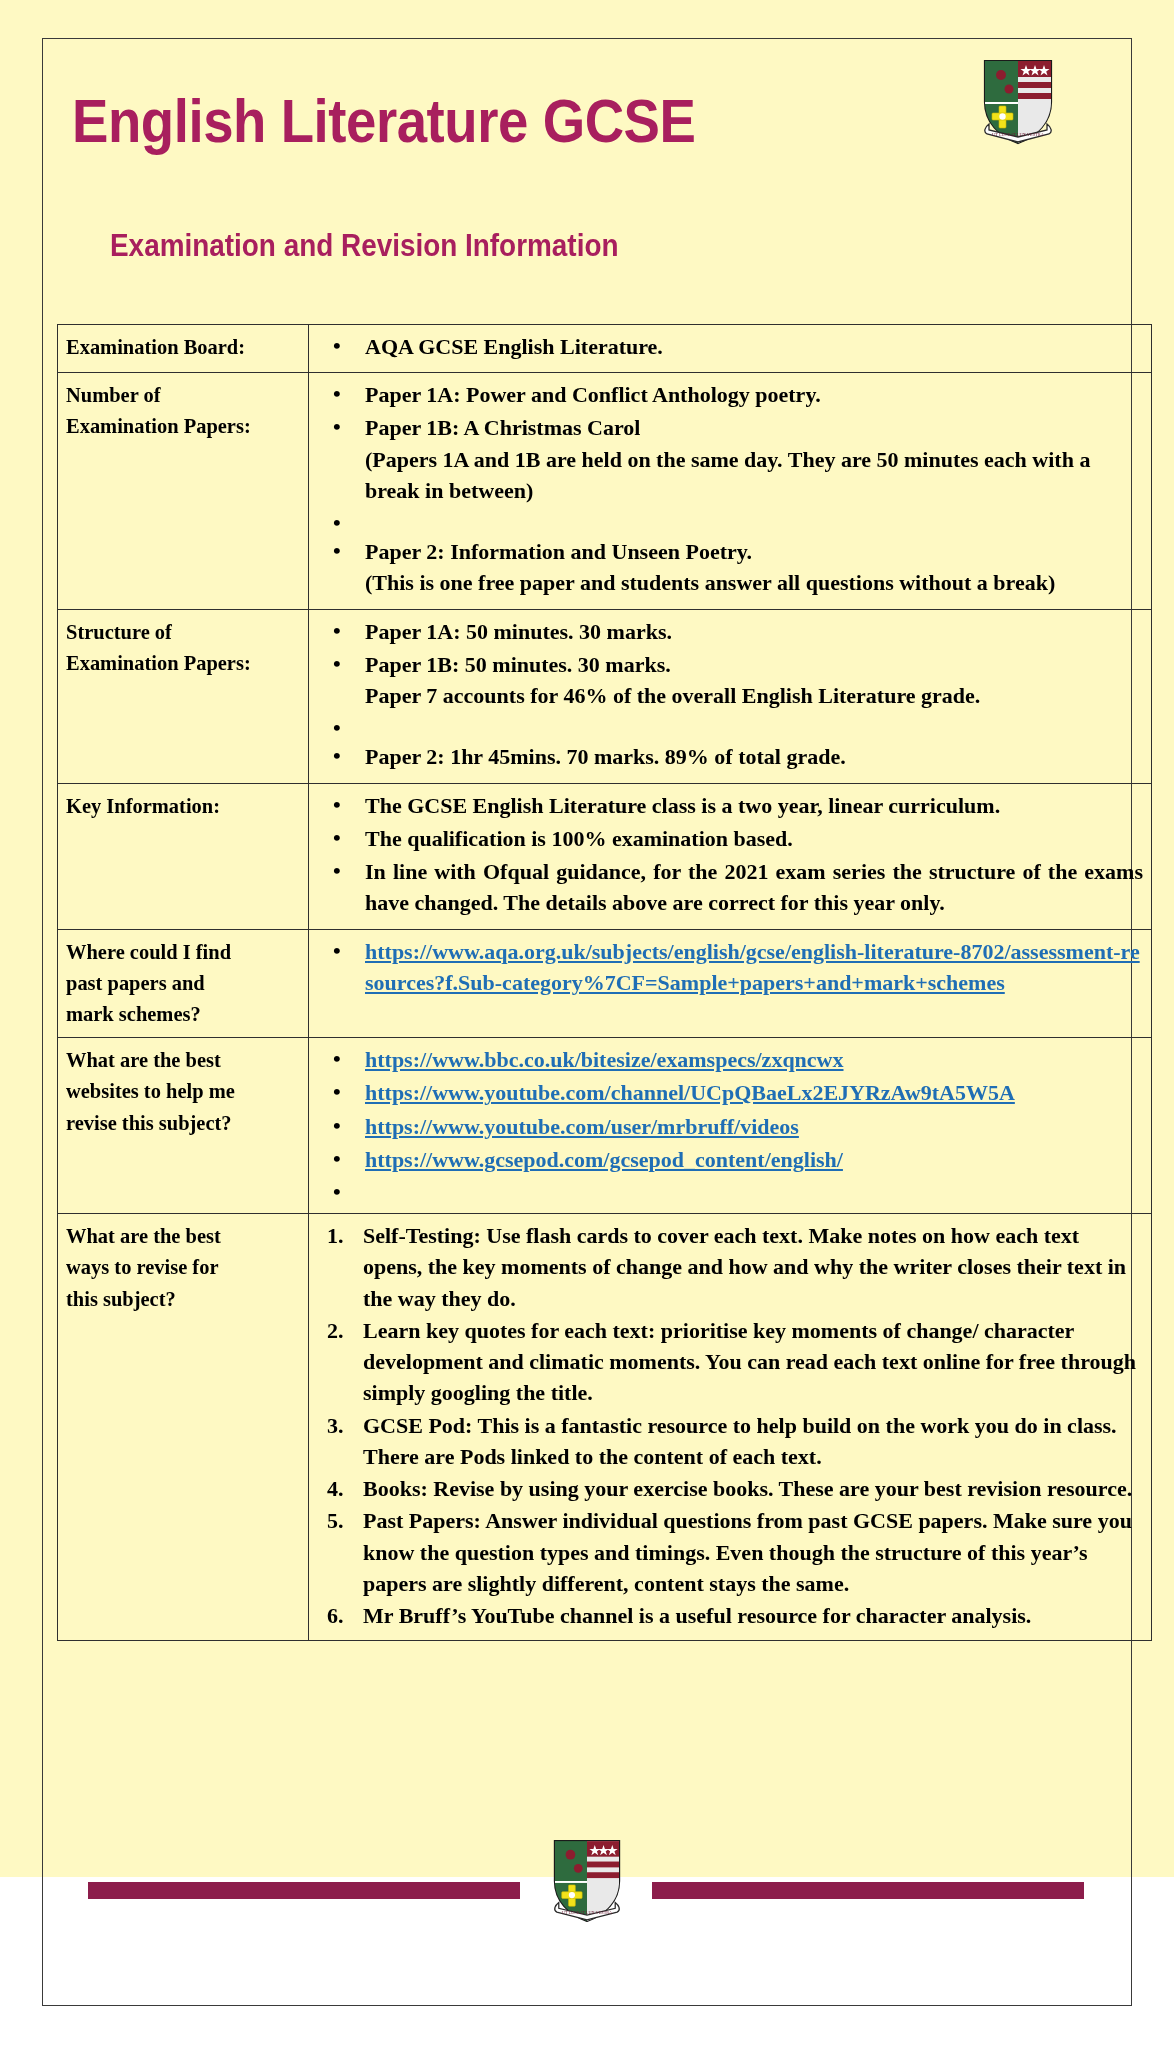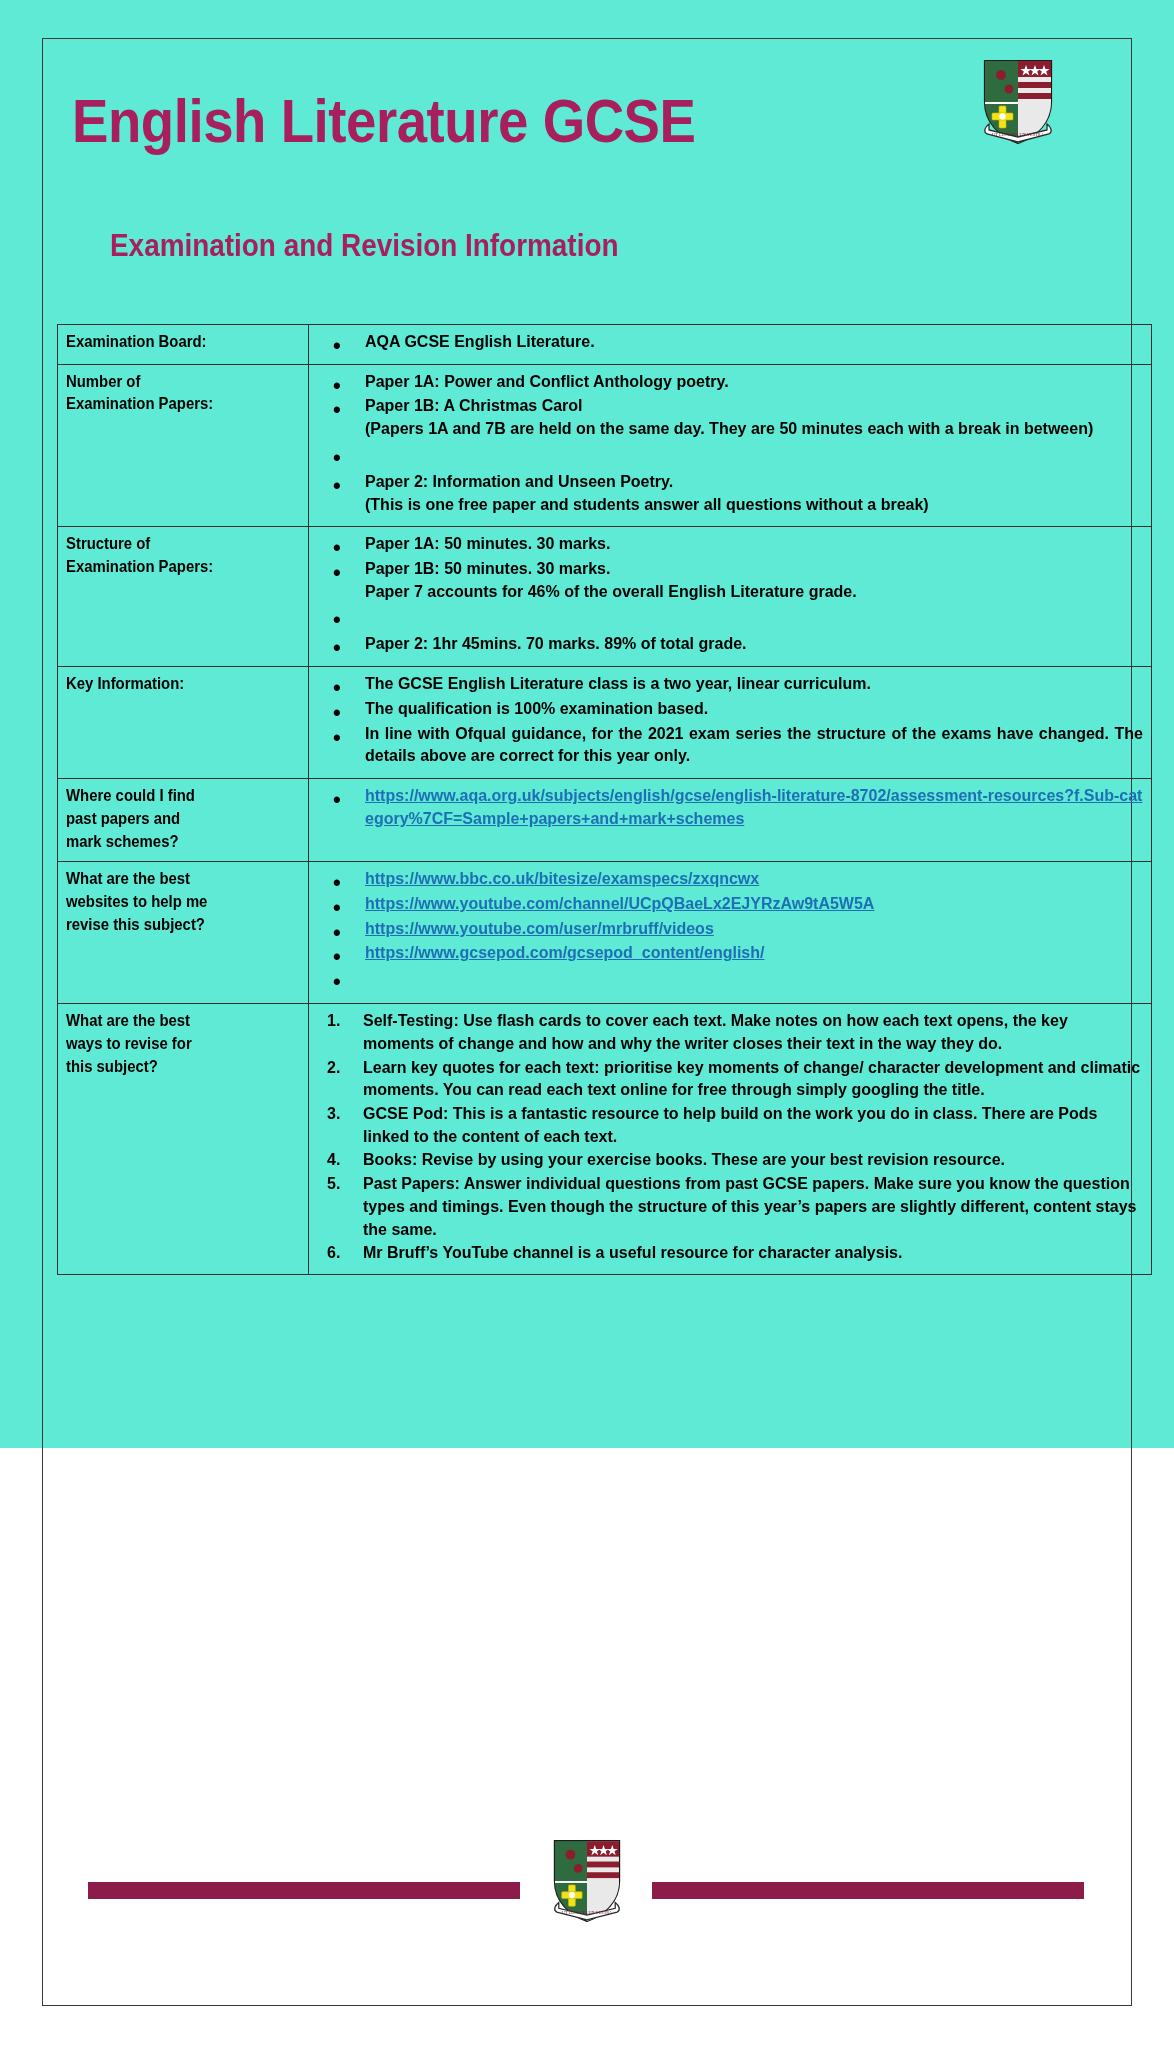--- a/index.html
+++ b/index.html
@@ -10,23 +10,23 @@
   body {
     width: 1174px;
     height: 2048px;
     font-family: "Liberation Sans", sans-serif;
     -webkit-font-smoothing: antialiased;
   }
 
   .page {
     position: relative;
     width: 1174px;
-    height: 1448px;
+    height: 1877px;
     box-sizing: border-box;
-    background: #5eead4;
+    background: #fef9c3;
   }
 
   
   .page-border {
     position: absolute;
     left: 42px;
     top: 38px;
     width: 1090px;
     height: 1968px;
     border: 1.5px solid #3a3a3a;
@@ -87,24 +87,25 @@
     left: 57px;
     top: 324px;
     width: 1060px;
     border-collapse: collapse;
     table-layout: fixed;
   }
   .info-table td {
     border: 1.1px solid #2f2f2f;
     vertical-align: top;
     padding: 6px 8px 8px 8px;
-    font-size: 16px;
+    font-size: 22px;
     font-weight: bold;
     color: #000000;
     line-height: 1.42;
+    font-family: Liberation Serif, serif;
   }
   .col-label { width: 234px; }
   .col-content { width: 826px; }
 
   .label-text {
     display: block;
     transform: scaleX(0.93);
     transform-origin: left top;
     white-space: nowrap;
   }
@@ -241,21 +242,21 @@
           <span class="label-text">Number of</span>
           <span class="label-text">Examination Papers:</span>
         </td>
         <td class="col-content">
           <ul class="blist">
             <li>
               <span>Paper 1A: Power and Conflict Anthology poetry.</span>
             </li>
             <li>
               <span>Paper 1B: A Christmas Carol</span>
-              <span class="sub-line">(Papers 1A and 7B are held on the same day. They are 50 minutes each with a break in between)</span>
+              <span class="sub-line">(Papers 1A and 1B are held on the same day. They are 50 minutes each with a break in between)</span>
             </li>
             <li class="nomarker spacer-row"></li>
             <li class="justify">
               <span>Paper 2: Information and Unseen Poetry.</span>
               <span class="sub-line justify">(This is one free paper and students answer all questions without a break)</span>
             </li>
           </ul>
         </td>
       </tr>
 

